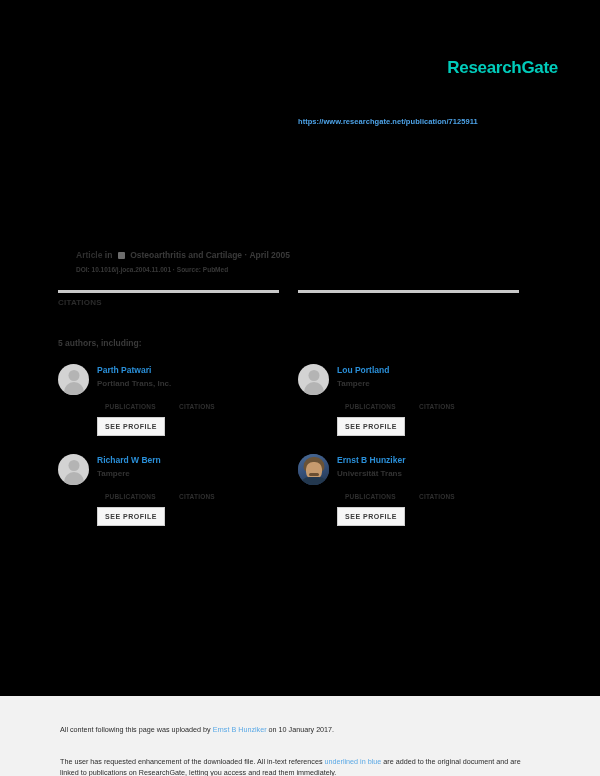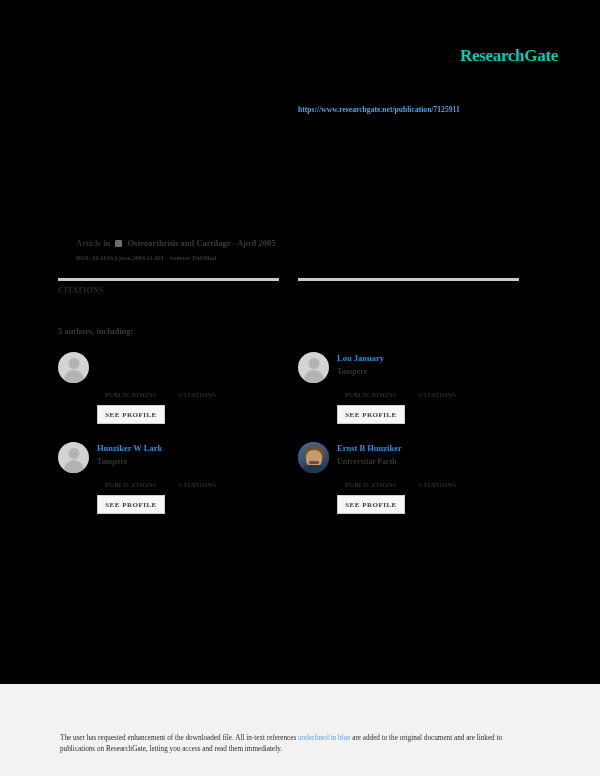--- a/index.html
+++ b/index.html
@@ -12,25 +12,24 @@
     height: 776px;
     position: relative;
     overflow: hidden;
     font-family: "Liberation Sans", sans-serif;
     -webkit-font-smoothing: antialiased;
   }
 
   
   .page {
     position: absolute;
-    left: 0; top: 0;
+    left: 0; top: 12px;
     width: 600px;
     height: 548px;
     background: #000000;
-    font-family: Liberation Serif, serif;
   }
 
   
   .doc-body {
     position: absolute;
     left: 0;
     top: 0;
     width: 600px;
     height: 684px;
     background: #000000;
@@ -338,54 +337,58 @@
     <div class="authors-title">5 authors, including:</div>
 
     <div class="author-grid">
 
       <div class="author-card">
         <div class="author-top">
           <div class="avatar">
             <div class="head"></div>
             <div class="body"></div>
           </div>
+          <div class="author-text">
+            <div class="author-name">Parth Patwari</div>
+            <div class="author-affil">Portland Trans, Inc.</div>
+          </div>
         </div>
         <div class="author-stats">
           <div class="author-stat">PUBLICATIONS</div>
           <div class="author-stat">CITATIONS</div>
         </div>
         <div class="see-profile">SEE PROFILE</div>
       </div>
 
       <div class="author-card">
         <div class="author-top">
           <div class="avatar">
             <div class="head"></div>
             <div class="body"></div>
           </div>
           <div class="author-text">
-            <div class="author-name">Lou January</div>
+            <div class="author-name">Lou Portland</div>
             <div class="author-affil">Tampere</div>
           </div>
         </div>
         <div class="author-stats">
           <div class="author-stat">PUBLICATIONS</div>
           <div class="author-stat">CITATIONS</div>
         </div>
         <div class="see-profile">SEE PROFILE</div>
       </div>
 
       <div class="author-card">
         <div class="author-top">
           <div class="avatar">
             <div class="head"></div>
             <div class="body"></div>
           </div>
           <div class="author-text">
-            <div class="author-name">Hunziker W Lark</div>
+            <div class="author-name">Richard W Bern</div>
             <div class="author-affil">Tampere</div>
           </div>
         </div>
         <div class="author-stats">
           <div class="author-stat">PUBLICATIONS</div>
           <div class="author-stat">CITATIONS</div>
         </div>
         <div class="see-profile">SEE PROFILE</div>
       </div>
 
@@ -393,34 +396,37 @@
         <div class="author-top">
           <div class="avatar photo">
             <div class="ph-bg"></div>
             <div class="ph-hair"></div>
             <div class="ph-face"></div>
             <div class="ph-tash"></div>
             <div class="ph-shoulder"></div>
           </div>
           <div class="author-text">
             <div class="author-name">Ernst B Hunziker</div>
-            <div class="author-affil">Universität Parth</div>
+            <div class="author-affil">Universität Trans</div>
           </div>
         </div>
         <div class="author-stats">
           <div class="author-stat">PUBLICATIONS</div>
           <div class="author-stat">CITATIONS</div>
         </div>
         <div class="see-profile">SEE PROFILE</div>
       </div>
 
     </div>
   </div>
 
   <div class="footer-strip"></div>
 
   <div class="footer-text">
+    <div class="p1">
+      <span>All content following this page was uploaded by </span><a class="footer-link">Ernst B Hunziker</a><span> on 10 January 2017.</span>
+    </div>
     <div class="p2">
       <span>The user has requested enhancement of the downloaded file. All in-text references </span><span class="footer-blue">underlined in blue</span><span> are added to the original document and are linked to publications on ResearchGate, letting you access and read them immediately.</span>
     </div>
   </div>
 
 </div>
 
 </body></html>

